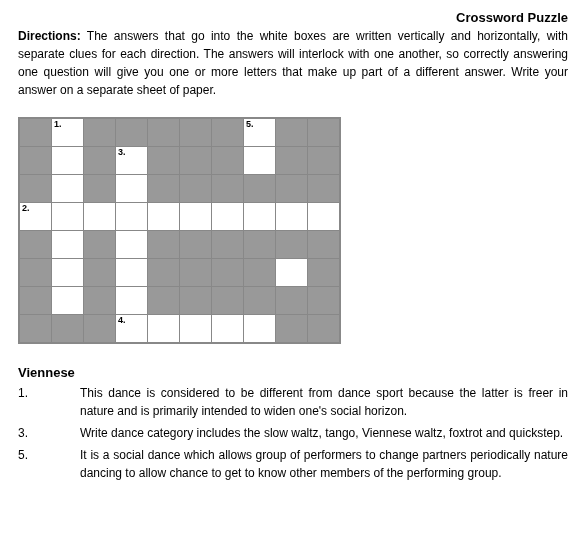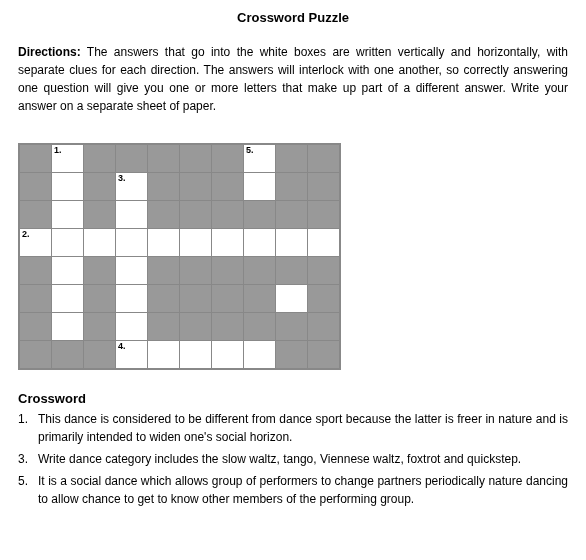--- a/index.html
+++ b/index.html
@@ -6,29 +6,29 @@
     body {
       font-family: Arial, sans-serif;
       font-size: 13px;
       background: #fff;
       color: #000;
       width: 586px;
       min-height: 560px;
       padding: 10px 18px;
     }
     .title {
-      text-align: center;
+      text-align: right;
       font-weight: bold;
       font-size: 13px;
-      margin-bottom: 18px;
+      margin-bottom: 2px;
     }
     .directions {
       font-size: 12px;
       line-height: 1.5;
-      margin-bottom: 20px;
+      margin-bottom: 10px;
       text-align: justify;
     }
     .directions span.bold { font-weight: bold; }
 
     
     .grid-container {
       margin: 8px 0;
       display: inline-block;
       border: 1px solid #888;
     }
@@ -78,20 +78,21 @@
       display: flex;
       gap: 4px;
       text-align: justify;
     }
     .clue-num-label {
       min-width: 16px;
       font-weight: normal;
     }
     .clue-text {
       flex: 1;
+      margin-left: 42px;
     }
   </style>
 </head>
 <body>
 
 
 
 <div class="title">Crossword Puzzle</div>
 
 <div class="directions">
@@ -217,21 +218,21 @@
         <td class="white"></td>
         <td></td>
         <td></td>
       </tr>
     </tbody>
   </table>
 </div>
 
 
 <div class="clues-section">
-  <h3>Crossword</h3>
+  <h3>Viennese</h3>
   <ol class="clues-list">
     <li>
       <span class="clue-num-label">1.</span>
       <span class="clue-text">This dance is considered to be different from dance sport because the latter is freer in nature and is primarily intended to widen one's social horizon.</span>
     </li>
     <li>
       <span class="clue-num-label">3.</span>
       <span class="clue-text">Write dance category includes the slow waltz, tango, Viennese waltz, foxtrot and quickstep.</span>
     </li>
     <li>

